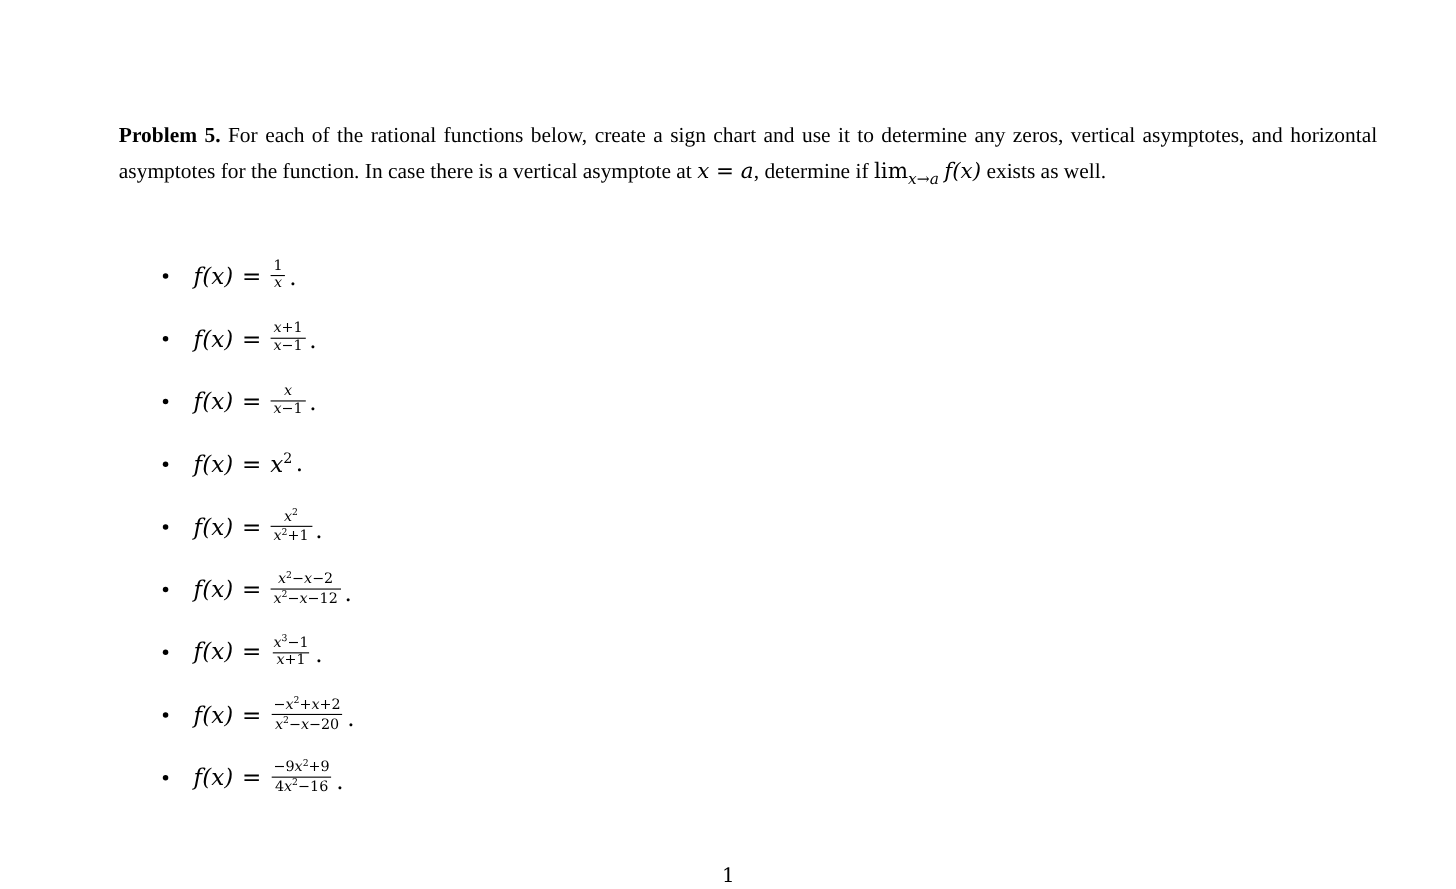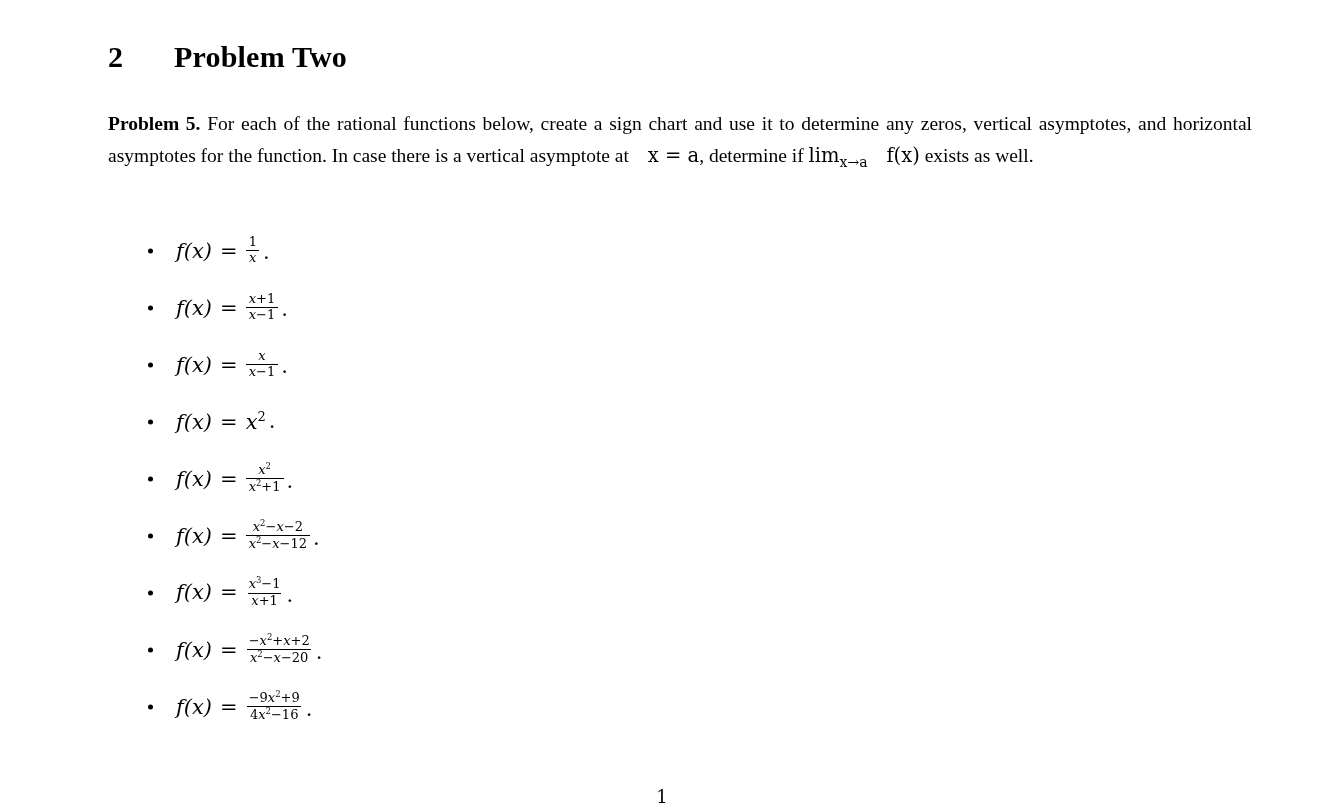--- a/index.html
+++ b/index.html
@@ -40,29 +40,30 @@
     width: 1144px;
     font-size: 19.5px;
     line-height: 32px;
     text-align: justify;
   }
   .problem-label {
     font-weight: bold;
   }
   .math {
     font-family: "DejaVu Serif", serif;
-    margin-left: 14px;
+    font-style: italic;
   }
   .limexpr {
     font-family: "DejaVu Serif", serif;
     font-style: normal;
   }
   .limexpr .sub {
     font-size: 0.72em;
     vertical-align: -0.35em;
+    font-style: italic;
   }
   ul.items {
     position: absolute;
     left: 140px;
     top: 222px;
     margin: 0;
     padding: 0;
     list-style: none;
     width: 1100px;
   }
@@ -139,23 +140,20 @@
     text-align: center;
     font-size: 18px;
     font-family: "DejaVu Serif", serif;
   }
 </style>
 </head>
 <body>
 
 <div class="page">
 
-  <div class="section-heading">
-    <span class="num">2</span><span>Problem Two</span>
-  </div>
 
   <div class="problem-body">
     <span class="problem-label">Problem 5.</span>
     <span>For each of the rational functions below, create a sign chart and use it to determine any zeros, vertical asymptotes, and horizontal asymptotes for the function. In case there is a vertical asymptote at </span><span class="math">x = a</span><span>, determine if </span><span class="limexpr"><span>lim</span><span class="sub">x→a</span></span> <span class="math">f(x)</span><span> exists as well.</span>
   </div>
 
   <ul class="items" id="items-list">
       <li>
         <span class="bullet"></span>
         <span class="eq">

